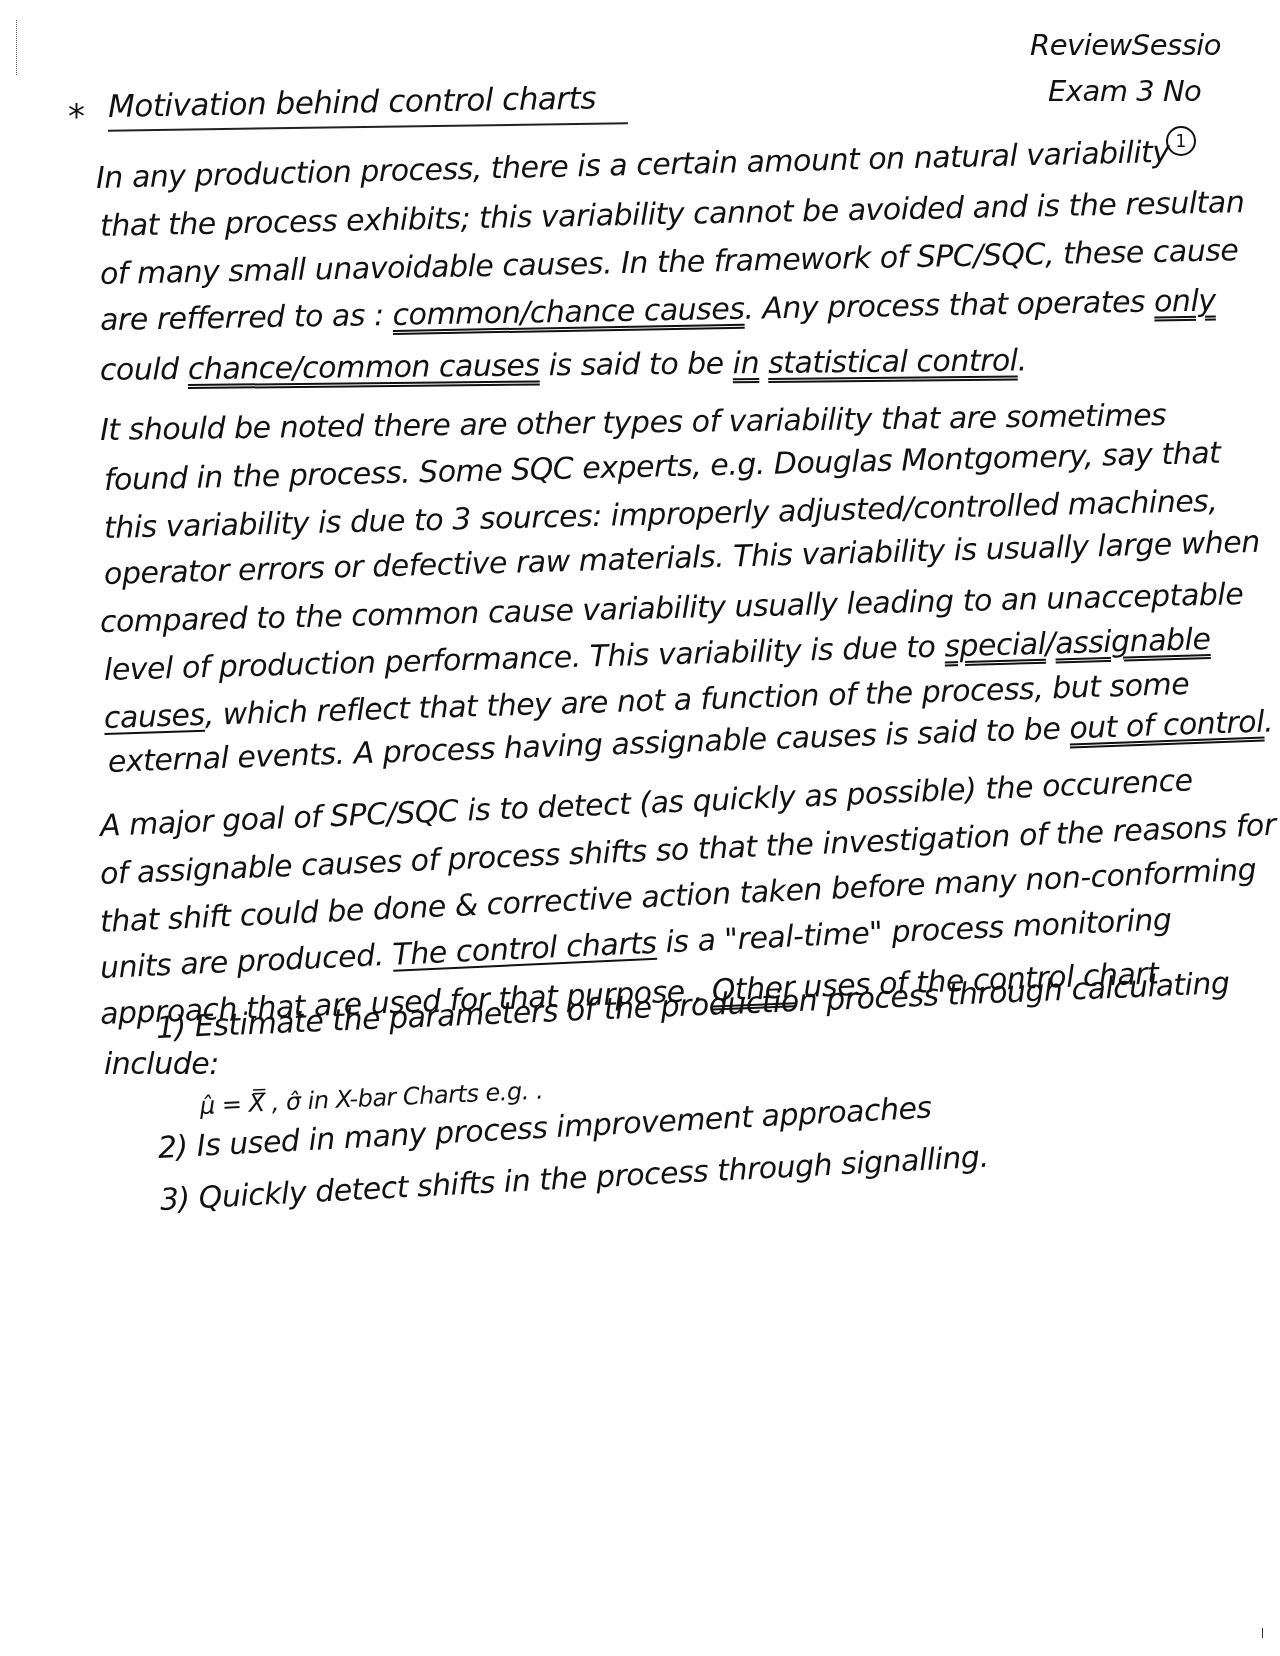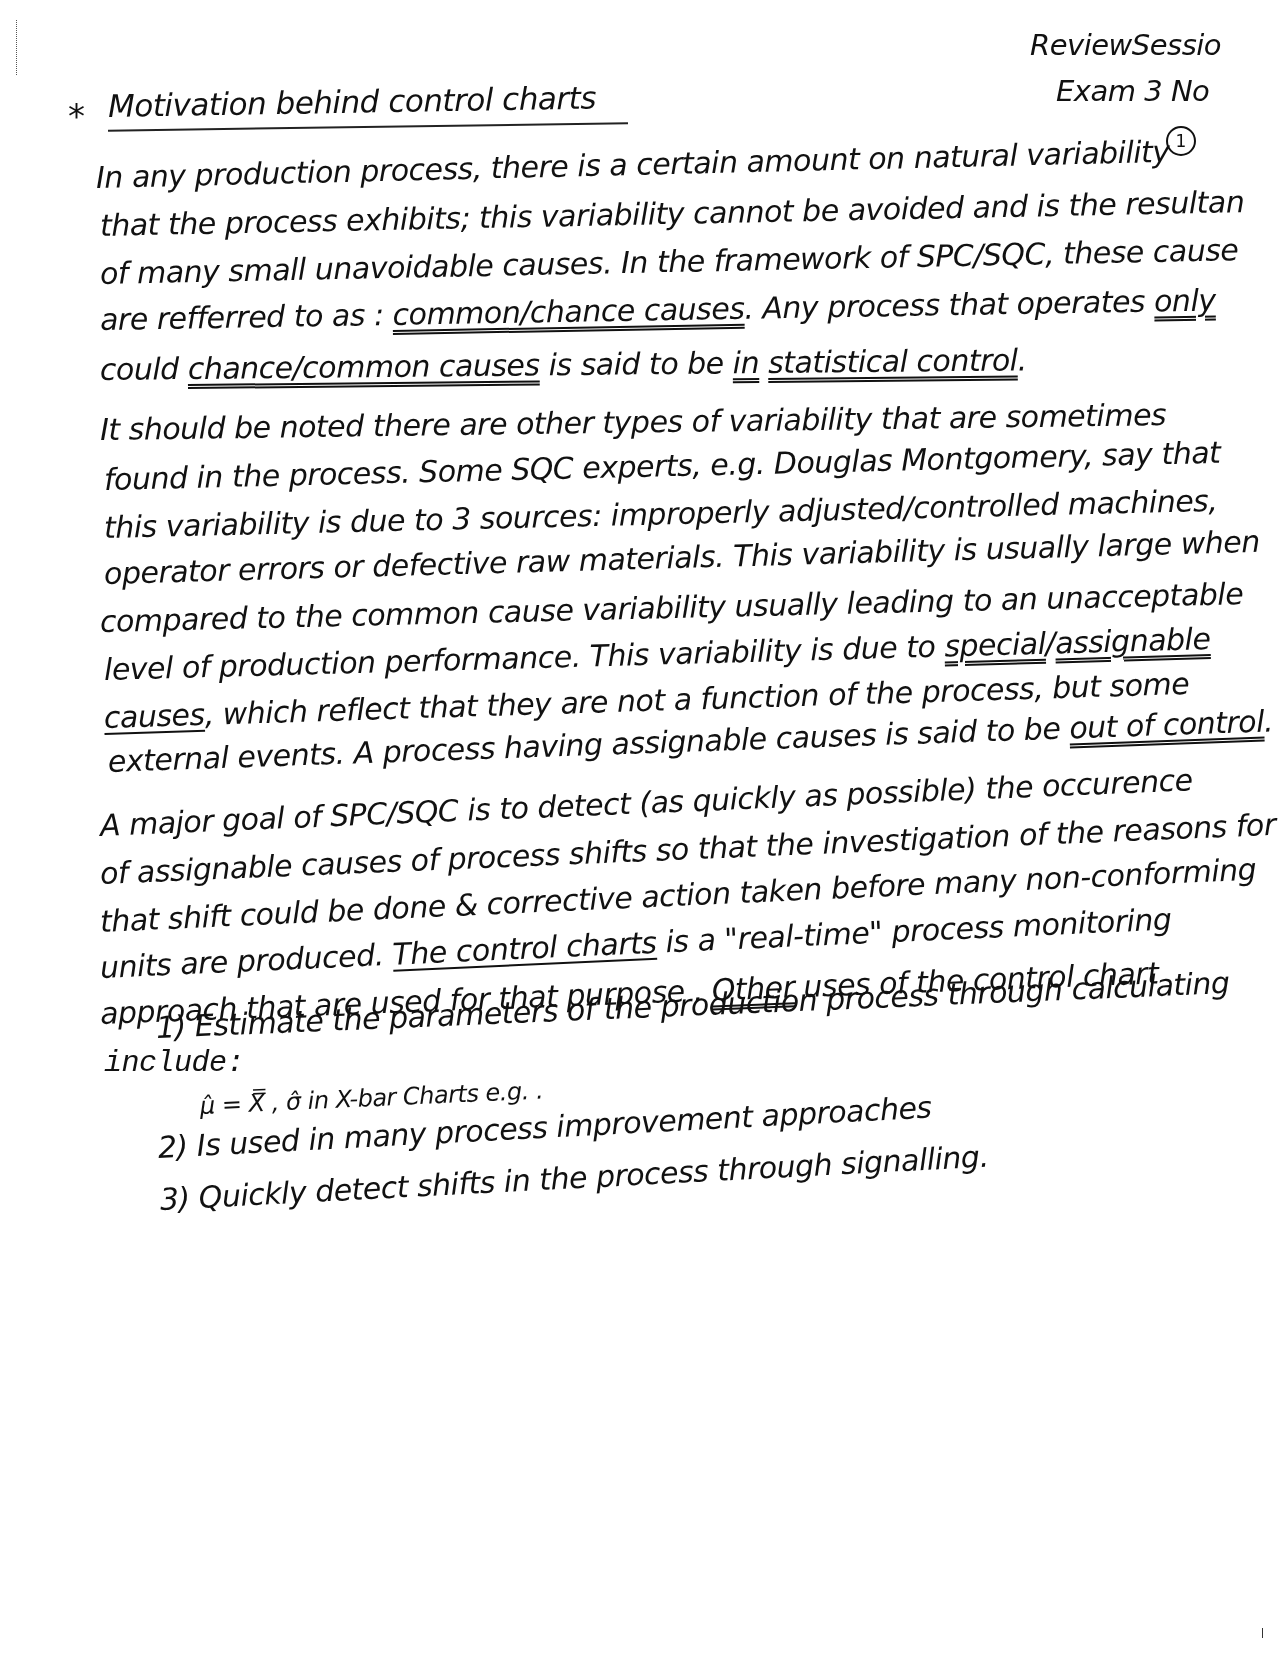--- a/index.html
+++ b/index.html
@@ -25,21 +25,21 @@
   </style>
 </head>
 <body>
 
 <div class="page">
 
   <div class="scan-mark-left"></div>
   <div class="scan-mark-br"></div>
 
   <div class="line hdr" style="left:1030px; top:28px;">ReviewSessio</div>
-  <div class="line hdr" style="left:1048px; top:74px;margin-left:8px;">Exam 3 No</div>
+  <div class="line hdr" style="left:1048px; top:74px;">Exam 3 No</div>
   <div class="page-num">1</div>
 
   <div class="asterisk">*</div>
   <div class="line title" style="left:108px; top:88px; transform: rotate(-1deg);">Motivation behind control charts</div>
   <div class="title-underline"></div>
 
   <div>
     <div class="line" style="left:96px; top:160px; transform: rotate(-1.4deg);">In any production process, there is a certain amount on natural variability</div>
     <div class="line" style="left:100px; top:208px; transform: rotate(-1.2deg);">that the process exhibits; this variability cannot be avoided and is the resultan</div>
     <div class="line" style="left:100px; top:256px; transform: rotate(-1.2deg);">of many small unavoidable causes. In the framework of SPC/SQC, these cause</div>
@@ -79,21 +79,21 @@
     <div class="line" style="left:100px; top:856px; transform: rotate(-2.4deg);">of assignable causes of process shifts so that the investigation of the reasons for</div>
     <div class="line" style="left:100px; top:904px; transform: rotate(-2.6deg);">that shift could be done &amp; corrective action taken before many non-conforming</div>
     <div class="line" style="left:100px; top:950px; transform: rotate(-2.6deg);">
       <span>units are produced.</span>
       <span class="u">The control charts</span><span> is a "real-time" process monitoring</span>
     </div>
     <div class="line" style="left:100px; top:996px; transform: rotate(-2.2deg);">
       <span>approach that are used for that purpose .</span>
       <span class="uu">Other</span><span> uses of the control chart</span>
     </div>
-    <div class="line" style="left:104px; top:1046px;font-family:Liberation Mono, monospace;">include:</div>
+    <div class="line" style="left:104px; top:1046px;">include:</div>
   </div>
 
   <div>
     <div class="line" style="left:156px; top:1010px; transform: rotate(-2.4deg);">
       <span>1)</span>
       <span>Estimate  the parameters of the production process  through calculating</span>
     </div>
     <div class="line small" style="left:200px; top:1092px; transform: rotate(-2.6deg);">μ̂ = X̿ , σ̂ in X-bar Charts e.g. .</div>
     <div class="line" style="left:158px; top:1130px; transform: rotate(-3deg);">
       <span>2)</span>

